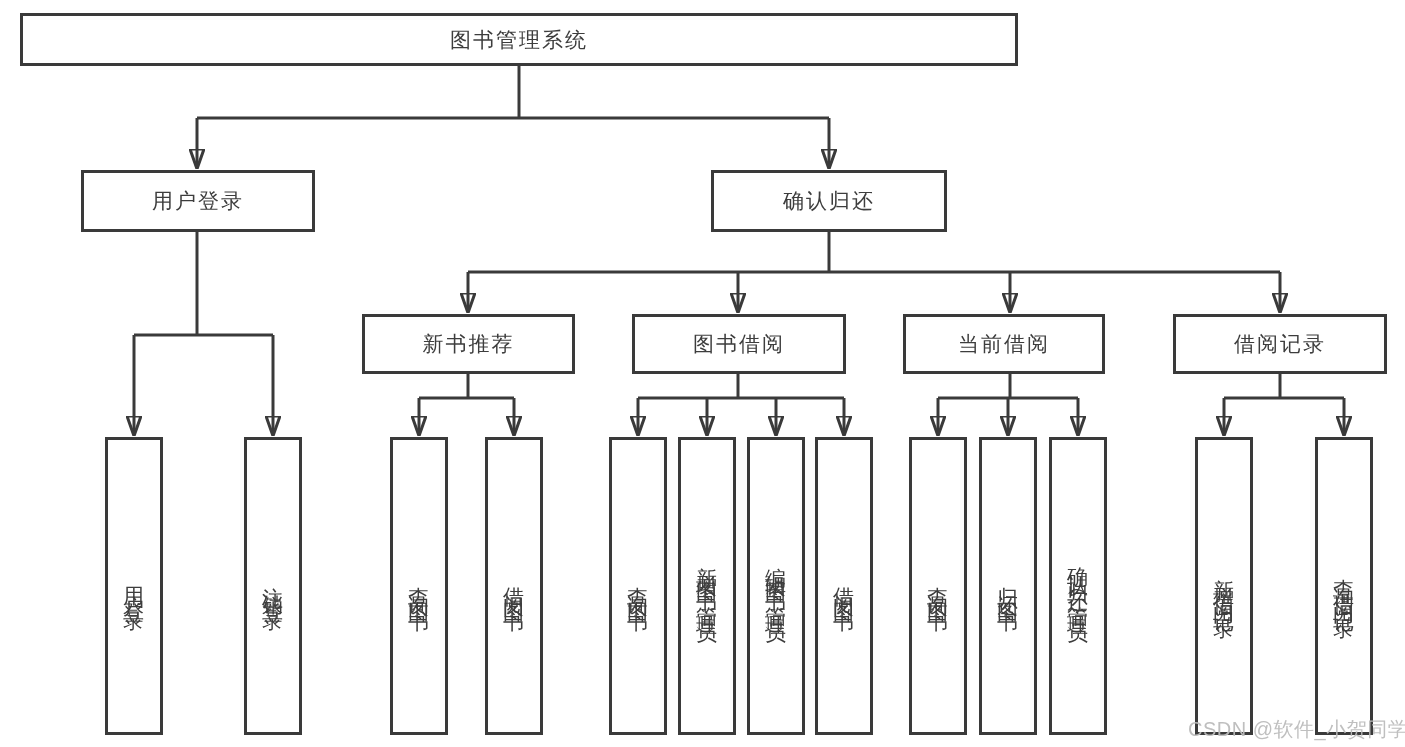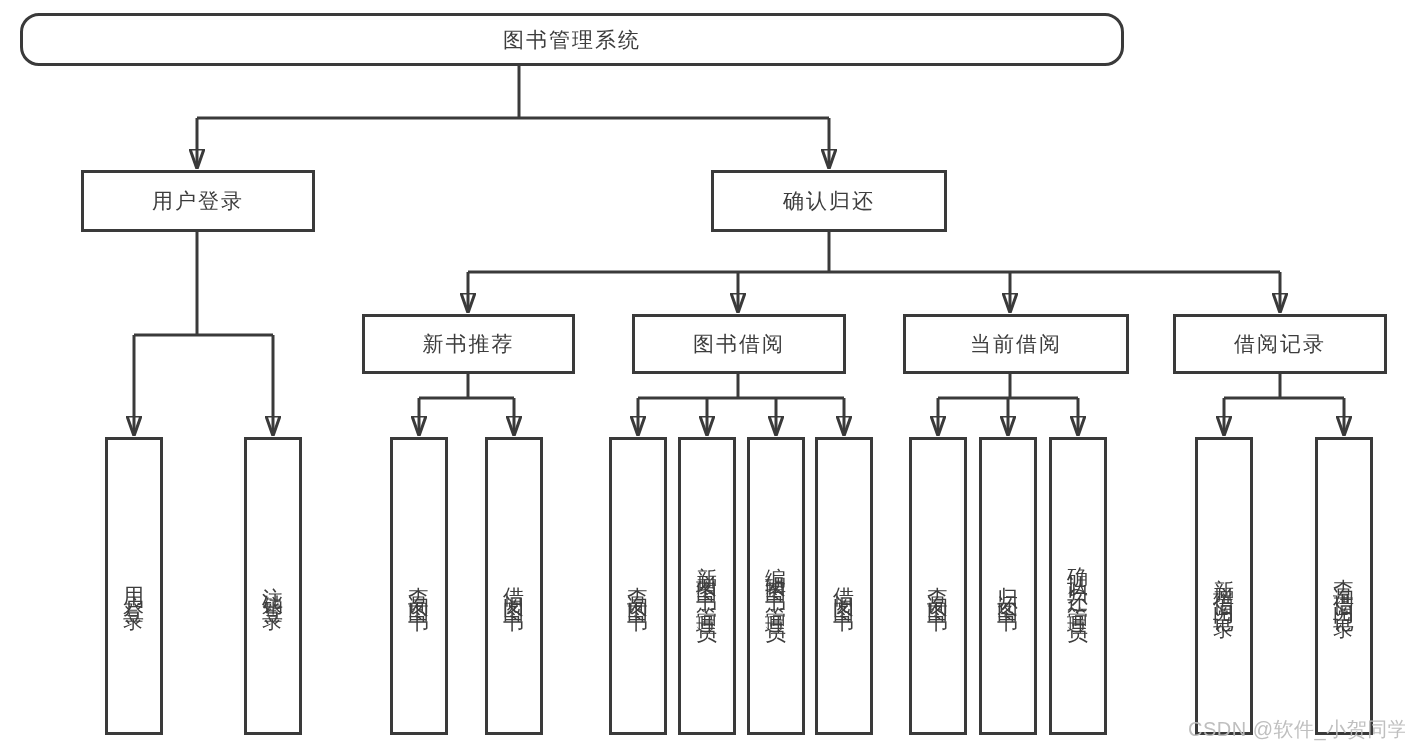--- a/index.html
+++ b/index.html
@@ -77,38 +77,38 @@
     <path d="M707,398 V435" marker-end="url(#arrow)"></path>
     <path d="M776,398 V435" marker-end="url(#arrow)"></path>
     <path d="M844,398 V435" marker-end="url(#arrow)"></path>
     <path d="M938,398 V435" marker-end="url(#arrow)"></path>
     <path d="M1008,398 V435" marker-end="url(#arrow)"></path>
     <path d="M1078,398 V435" marker-end="url(#arrow)"></path>
     <path d="M1224,398 V435" marker-end="url(#arrow)"></path>
     <path d="M1344,398 V435" marker-end="url(#arrow)"></path>
   </svg>
 
-  <div class="box hbox" style="left:20px;top:13px;width:1104px;height:53px;border-radius:19px;">
+  <div class="box hbox" style="left:20px;top:13px;width:998px;height:53px;">
     <span>图书管理系统</span>
   </div>
 
   <div class="box hbox" style="left:81px;top:170px;width:234px;height:62px;">
     <span>用户登录</span>
   </div>
   <div class="box hbox" style="left:711px;top:170px;width:236px;height:62px;">
     <span>确认归还</span>
   </div>
 
   <div class="box hbox" style="left:632px;top:314px;width:214px;height:60px;">
     <span>图书借阅</span>
   </div>
   <div class="box hbox" style="left:362px;top:314px;width:213px;height:60px;">
     <span>新书推荐</span>
   </div>
-  <div class="box hbox" style="left:903px;top:314px;width:226px;height:60px;">
+  <div class="box hbox" style="left:903px;top:314px;width:202px;height:60px;">
     <span>当前借阅</span>
   </div>
   <div class="box hbox" style="left:1173px;top:314px;width:214px;height:60px;">
     <span>借阅记录</span>
   </div>
 
   <div class="box leaf" style="left:105px;">
     <span class="vtext">用户登录</span>
   </div>
   <div class="box leaf" style="left:244px;">

